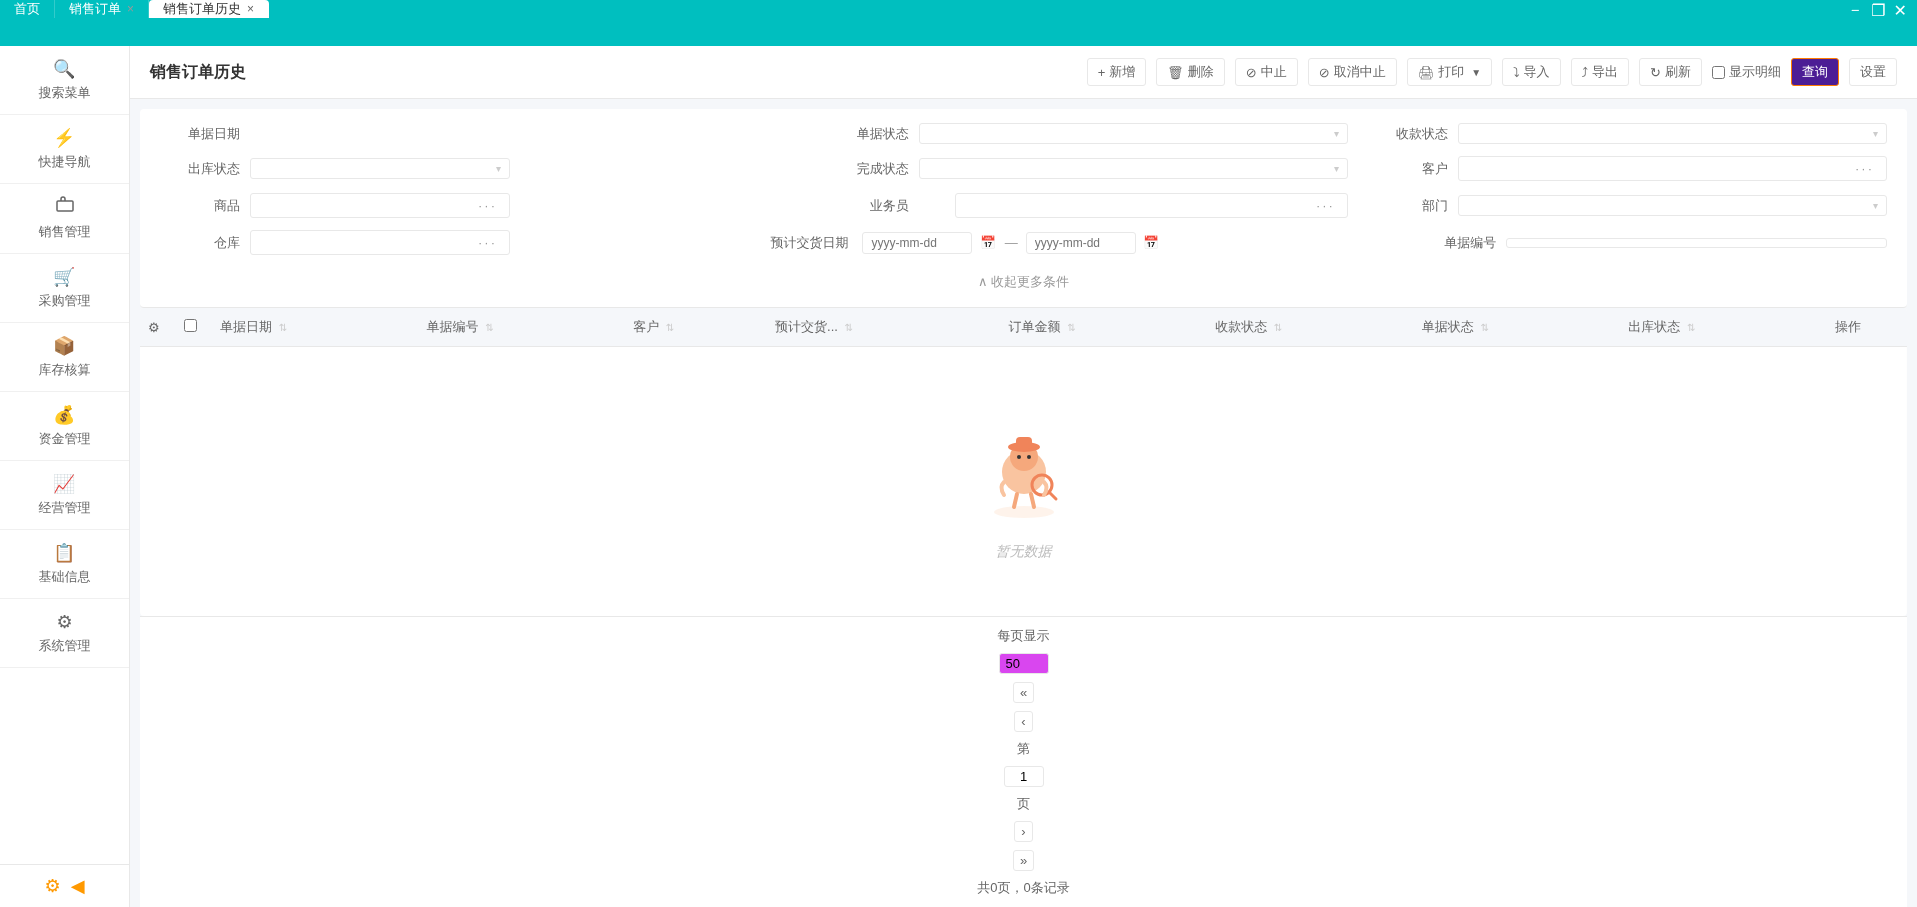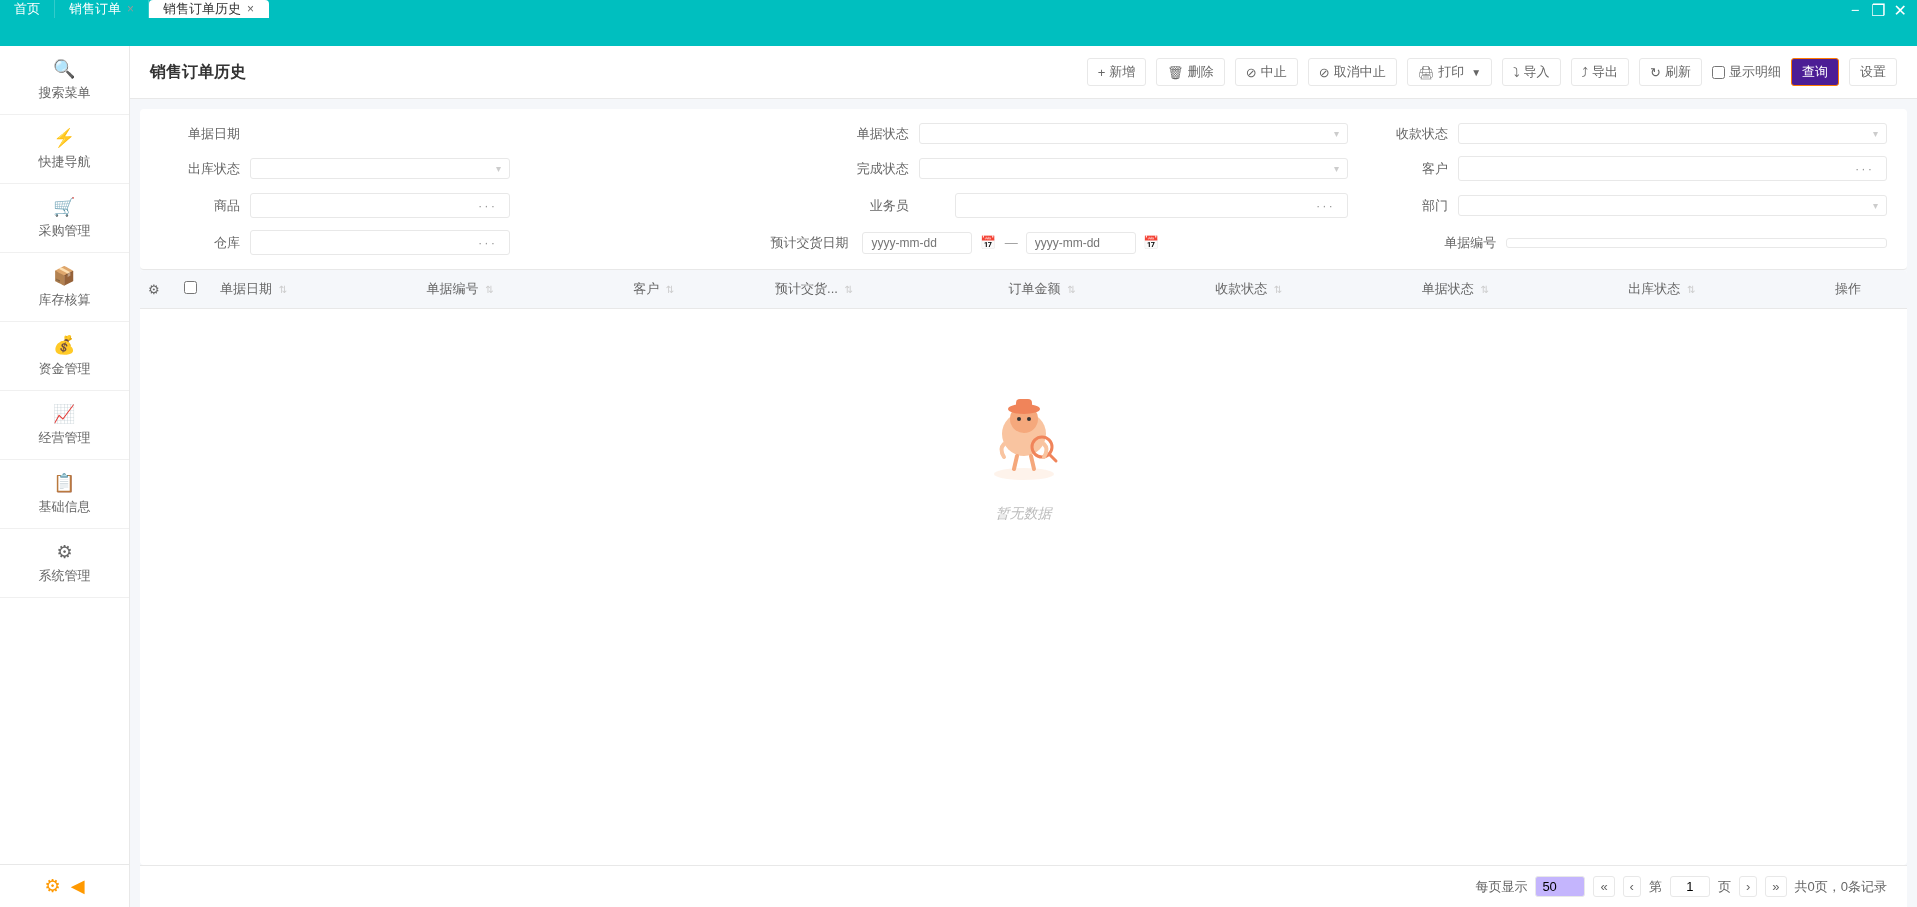--- a/index.html
+++ b/index.html
@@ -281,28 +281,29 @@
       align-items: center;
       justify-content: flex-end;
       padding: 10px 20px;
       background: #fff;
       border-top: 1px solid #e8e8e8;
       gap: 8px;
       margin: 0 10px;
       font-size: 13px;
       color: #666;
       flex-shrink: 0;
+      flex-direction: column;
     }
     .page-size-select {
       border: 1px solid #e8e8e8;
       border-radius: 3px;
       padding: 2px 20px 2px 6px;
       font-size: 13px;
       appearance: none;
-      background: #c4b5fd;
+      background: #d946ef;
       cursor: pointer;
     }
     .pag-btn {
       border: 1px solid #e8e8e8;
       background: #fff;
       padding: 2px 6px;
       border-radius: 3px;
       cursor: pointer;
       color: #666;
       font-size: 13px;
@@ -347,20 +348,29 @@
     <div class="sidebar-main">
       <div class="sidebar-item">
         <span class="icon">🔍</span>
         <span>搜索菜单</span>
       </div>
       <div class="sidebar-item">
         <span class="icon">⚡</span>
         <span>快捷导航</span>
       </div>
       <div class="sidebar-item">
+        <span class="icon">
+          <svg width="18" height="18" viewBox="0 0 18 18" fill="none">
+            <rect x="1" y="5" width="16" height="10" rx="1" stroke="#666" stroke-width="1.5"></rect>
+            <path d="M5 5V3a2 2 0 014 0v2" stroke="#666" stroke-width="1.5"></path>
+          </svg>
+        </span>
+        <span>销售管理</span>
+      </div>
+      <div class="sidebar-item">
         <span class="icon">🛒</span>
         <span>采购管理</span>
       </div>
       <div class="sidebar-item">
         <span class="icon">📦</span>
         <span>库存核算</span>
       </div>
       <div class="sidebar-item">
         <span class="icon">💰</span>
         <span>资金管理</span>
@@ -520,20 +530,24 @@
           <span class="cal-icon">📅</span>
         </div>
         <div class="filter-col" style="flex:1.2; padding-left:20px;">
           <span class="filter-label">单据编号</span>
           <div class="filter-select">
             <span></span>
           </div>
         </div>
       </div>
 
+      <div class="collapse-bar">
+        <span>∧</span>
+        <span>收起更多条件</span>
+      </div>
     </div>
 
     <div class="table-container">
       <table class="data-table">
         <thead>
           <tr>
             <th class="th-gear">
               <span>⚙</span>
             </th>
             <th class="th-check">

